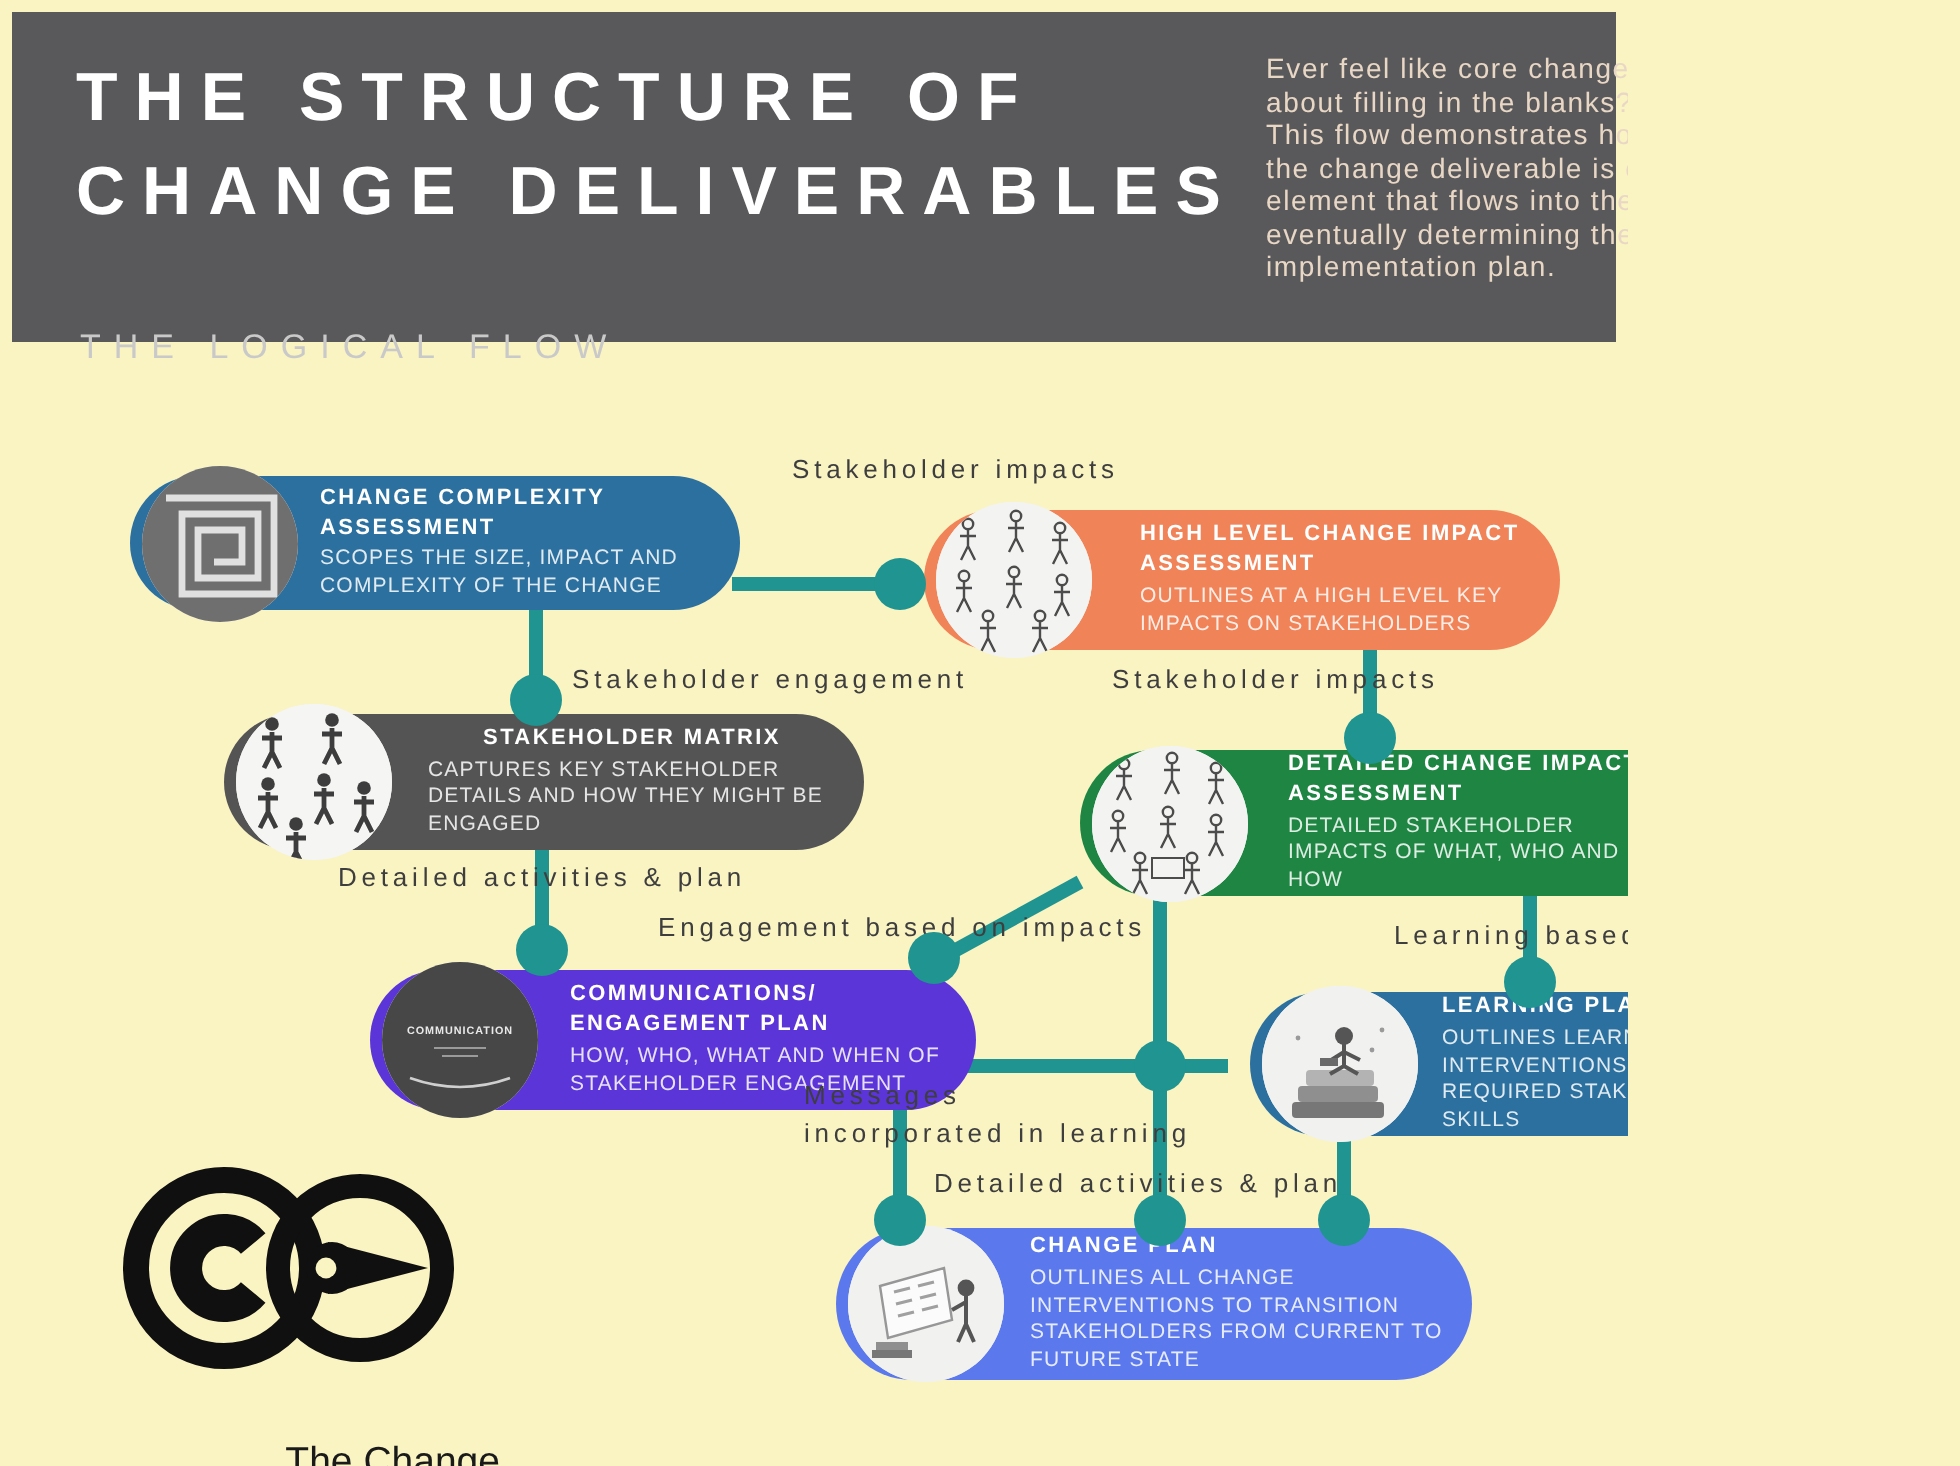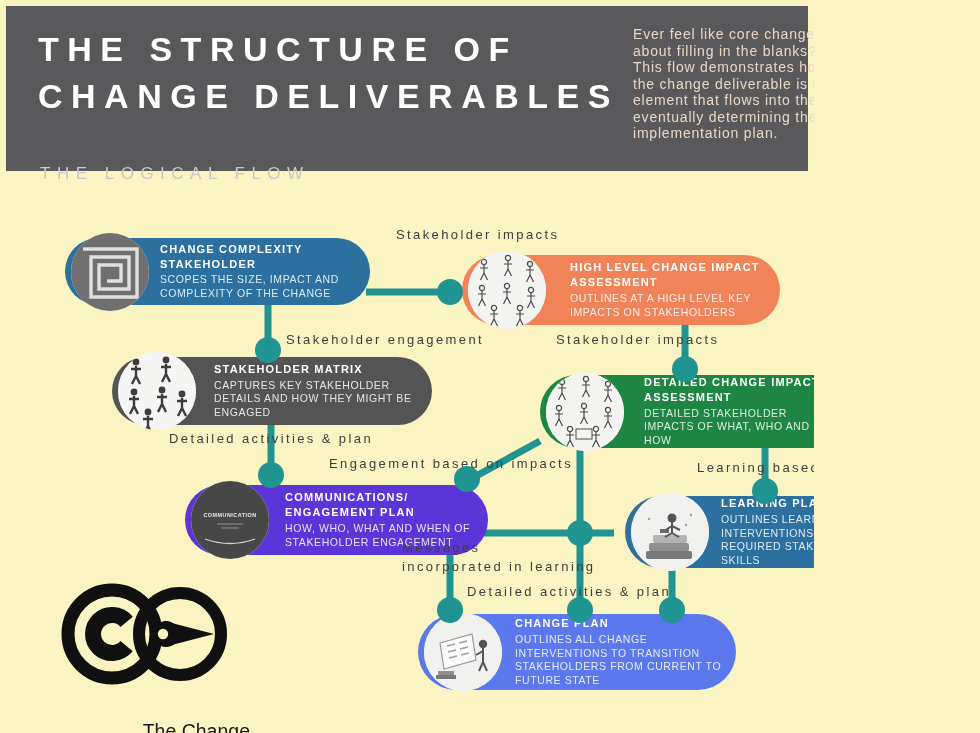--- a/index.html
+++ b/index.html
@@ -26,21 +26,21 @@
   .node{position:absolute;border-radius:40px;color:#fff;z-index:2;}
   .node .img{position:absolute;left:6px;top:50%;transform:translateY(-50%);
              width:78px;height:78px;border-radius:50%;overflow:hidden;background:#f3f3f1;}
   .node .img svg{display:block;width:100%;height:100%;}
   .node .txt{height:100%;display:flex;flex-direction:column;justify-content:center;padding-right:14px;box-sizing:border-box;}
   .node .ttl{font-weight:bold;font-size:11px;letter-spacing:1.2px;line-height:1.35;margin-bottom:2px;}
   .node .dsc{font-size:10.5px;letter-spacing:0.6px;line-height:1.32;color:rgba(255,255,255,0.85);}
 
   .n1{left:65px; top:238px;width:305px;height:67px;background:#2b709f;}  .n1 .txt{padding-left:95px;}
   .n2{left:462px;top:255px;width:318px;height:70px;background:#f08357;}  .n2 .txt{padding-left:108px;}
-  .n3{left:112px;top:357px;width:320px;height:68px;background:#545454;}  .n3 .txt{padding-left:102px;}
+  .n3{left:112px;top:357px;width:320px;height:68px;background:#545454;}  .n3 .txt{padding-left:102px;align-items:center;}
   .n4{left:540px;top:375px;width:310px;height:73px;background:#1e8542;}  .n4 .txt{padding-left:104px;}
   .n5{left:185px;top:485px;width:303px;height:70px;background:#5b35d8;}  .n5 .txt{padding-left:100px;align-items:flex-end;}
   .n6{left:625px;top:496px;width:288px;height:72px;background:#2b709f;}  .n6 .txt{padding-left:96px;}
   .n7{left:418px;top:614px;width:318px;height:76px;background:#5b79ec;}  .n7 .txt{padding-left:97px;}
 
   
   .edge-label{position:absolute;font-size:13px;letter-spacing:2.4px;color:#3e3e3e;
               white-space:nowrap;z-index:3;}
   .lab1{left:396px;top:227px;}
   .lab2{left:286px;top:332px;}
@@ -87,21 +87,21 @@
   </div>
 
   <div class="node n1">
     <div class="img">
       <svg viewBox="0 0 78 78">
         <rect width="78" height="78" fill="#6f6f6f"></rect>
         <path d="M12 16 H66 V64 H20 V24 H58 V56 H28 V32 H50 V48 H36" fill="none" stroke="#e0e0e0" stroke-width="3.4"></path>
       </svg>
     </div>
     <div class="txt">
-      <div class="ttl">CHANGE COMPLEXITY STAKEHOLDER</div>
+      <div class="ttl">CHANGE COMPLEXITY ASSESSMENT</div>
       <div class="dsc">SCOPES THE SIZE, IMPACT AND COMPLEXITY OF THE CHANGE</div>
     </div>
   </div>
 
   <div class="node n2">
     <div class="img">
       <svg viewBox="0 0 78 78">
         <rect width="78" height="78" fill="#f3f3f1"></rect>
         <defs>
             <g id="figA">

